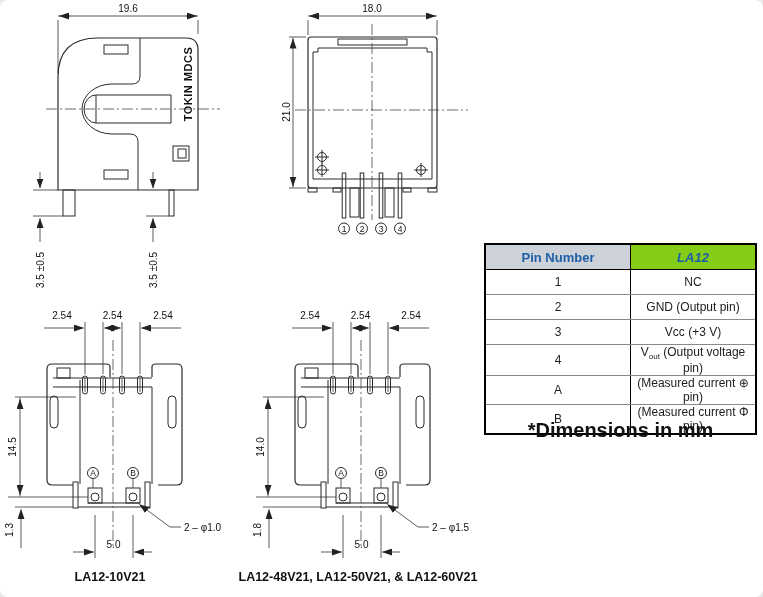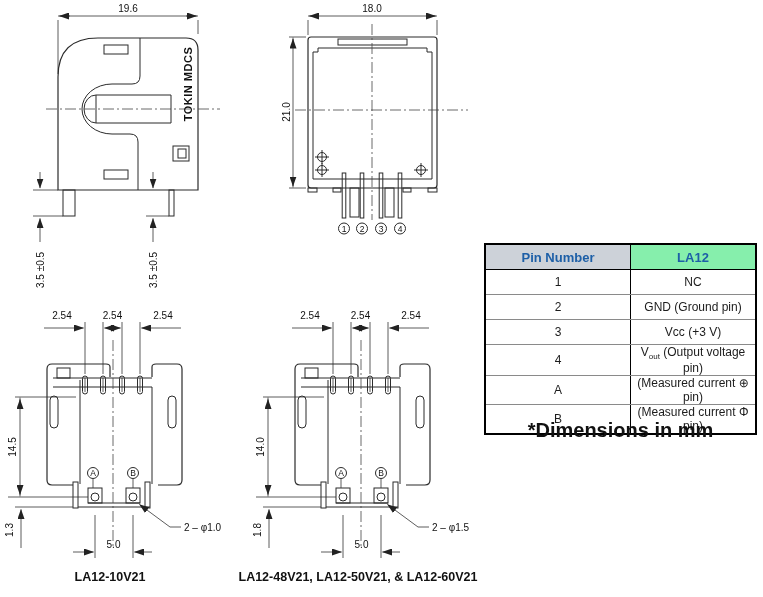--- a/index.html
+++ b/index.html
@@ -1,17 +1,17 @@
 <!DOCTYPE html>
 <html><head>
 <meta charset="utf-8">
 <style>
   html,body{margin:0;padding:0;background:#e8e8e8;}
   #app{position:relative;width:763px;height:597px;background:#ffffff;overflow:hidden;
-       font-family:"Liberation Sans", sans-serif;}
+       font-family:"Liberation Sans", sans-serif;border-radius:8px;}
   #draw-svg{position:absolute;left:0;top:0;}
   svg text{fill:#111;font-family:"Liberation Sans", sans-serif;}
   .dim-text{font-size:10px;}
   .caption-text{font-size:12.5px;font-weight:bold;}
   .brand-text{font-size:11px;font-weight:bold;letter-spacing:0.5px;}
   .pin-num-text{font-size:8.5px;}
   .outline{fill:none;stroke:#2b2b2b;stroke-width:1.2;}
   .detail{fill:none;stroke:#2b2b2b;stroke-width:1;}
   .thin{fill:none;stroke:#333;stroke-width:0.8;}
   .cline{fill:none;stroke:#444;stroke-width:0.8;stroke-dasharray:11 3 2 3;}
@@ -332,31 +332,31 @@
 
     <text class="caption-text" x="110" y="581" text-anchor="middle">LA12-48V21, LA12-50V21, &amp; LA12-60V21</text>
   </g>
     </svg>
 
 <div class="pin-table-wrap">
   <table class="pin-table">
     <thead>
       <tr>
         <th style="width:136px;background:#cdd2d9;color:#1d5fa7;">Pin Number</th>
-        <th style="background:#86efac;color:#1d5fa7;">LA12</th>
+        <th style="background:#84cc16;color:#1d5fa7;font-style:italic;">LA12</th>
       </tr>
     </thead>
     <tbody>
       <tr>
         <td>1</td>
         <td>NC</td>
       </tr>
       <tr>
         <td>2</td>
-        <td>GND (Ground pin)</td>
+        <td>GND (Output pin)</td>
       </tr>
       <tr>
         <td>3</td>
         <td>Vcc (+3 V)</td>
       </tr>
       <tr>
         <td>4</td>
         <td><span>V</span><sub class="vout-sub">out</sub><span> (Output voltage pin)</span></td>
       </tr>
       <tr>

